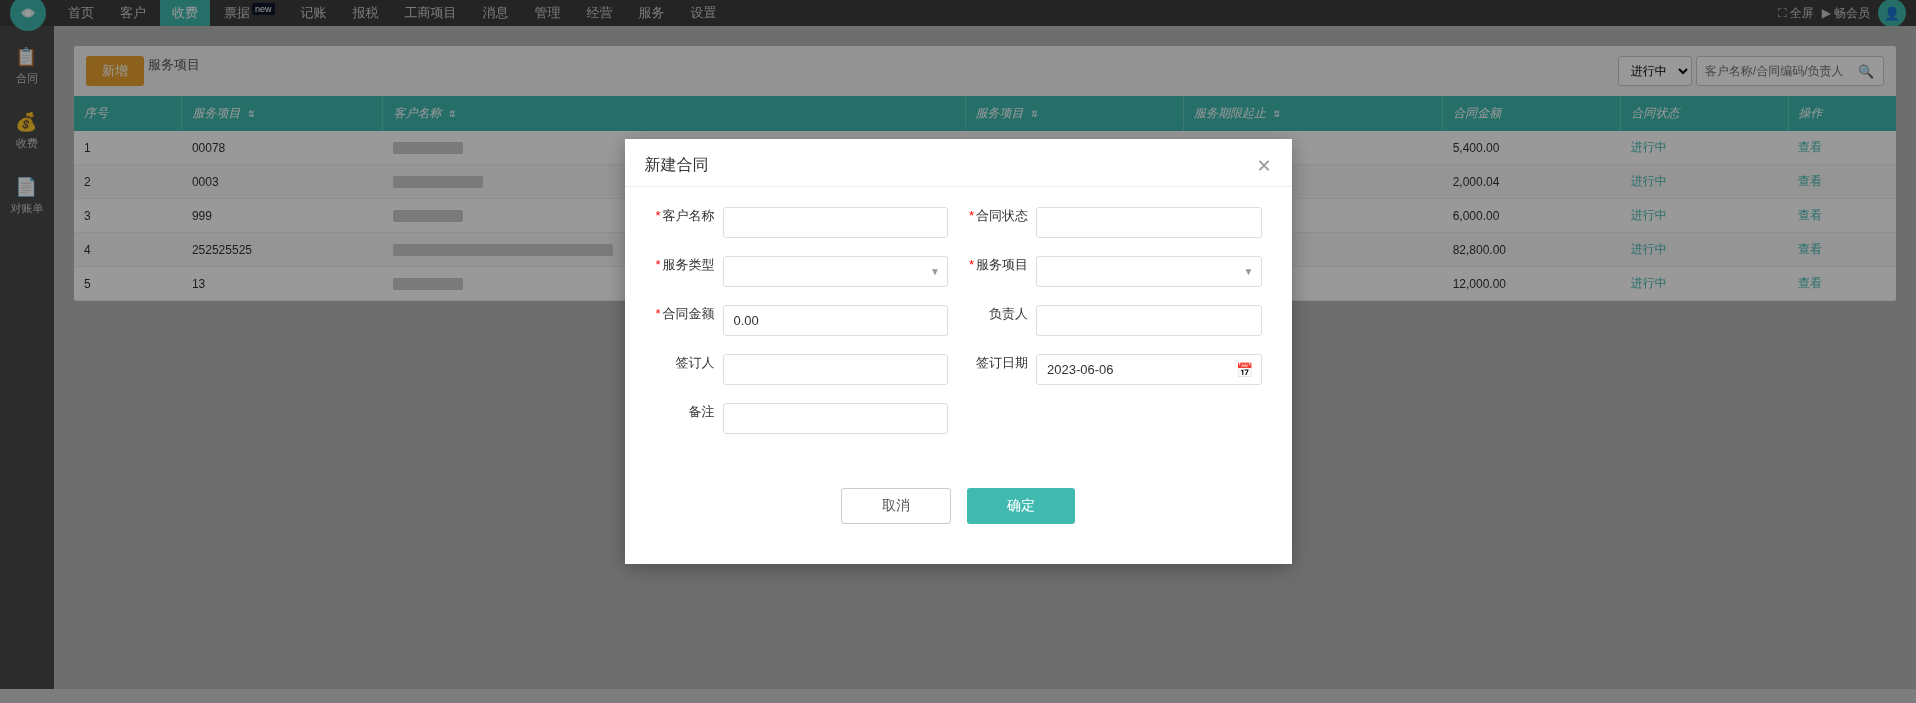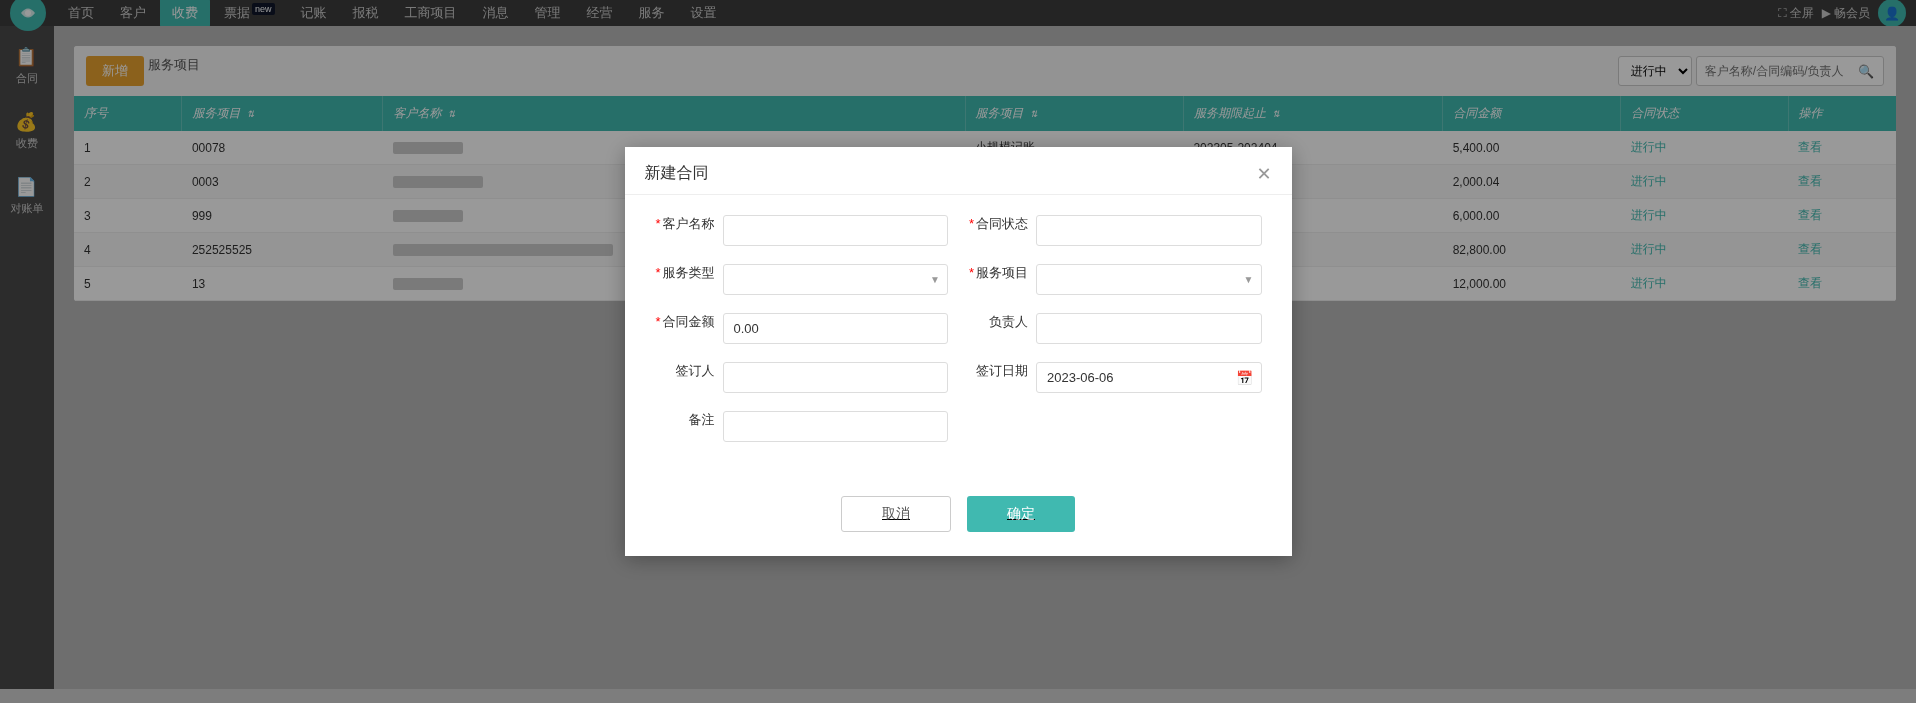--- a/index.html
+++ b/index.html
@@ -162,22 +162,21 @@
     }
     .form-input-with-icon input {
       flex: 1; border: 1px solid #ddd; border-radius: 3px;
       padding: 7px 30px 7px 10px; font-size: 13px; outline: none; color: #333; width: 100%;
     }
     .input-icon {
       position: absolute; right: 8px; color: #999; font-size: 14px; cursor: pointer;
     }
     .dialog-footer {
       display: flex; justify-content: center; gap: 16px;
-      padding: 16px 20px 24px;
-      text-decoration: underline;
+      padding: 16px 20px 40px;
     }
     .btn-cancel {
       background: white; color: #555; border: 1px solid #ccc;
       padding: 8px 40px; border-radius: 3px; cursor: pointer; font-size: 14px;
     }
     .btn-confirm {
       background: #40b9b0; color: white; border: none;
       padding: 8px 40px; border-radius: 3px; cursor: pointer; font-size: 14px;
     }
   </style>

